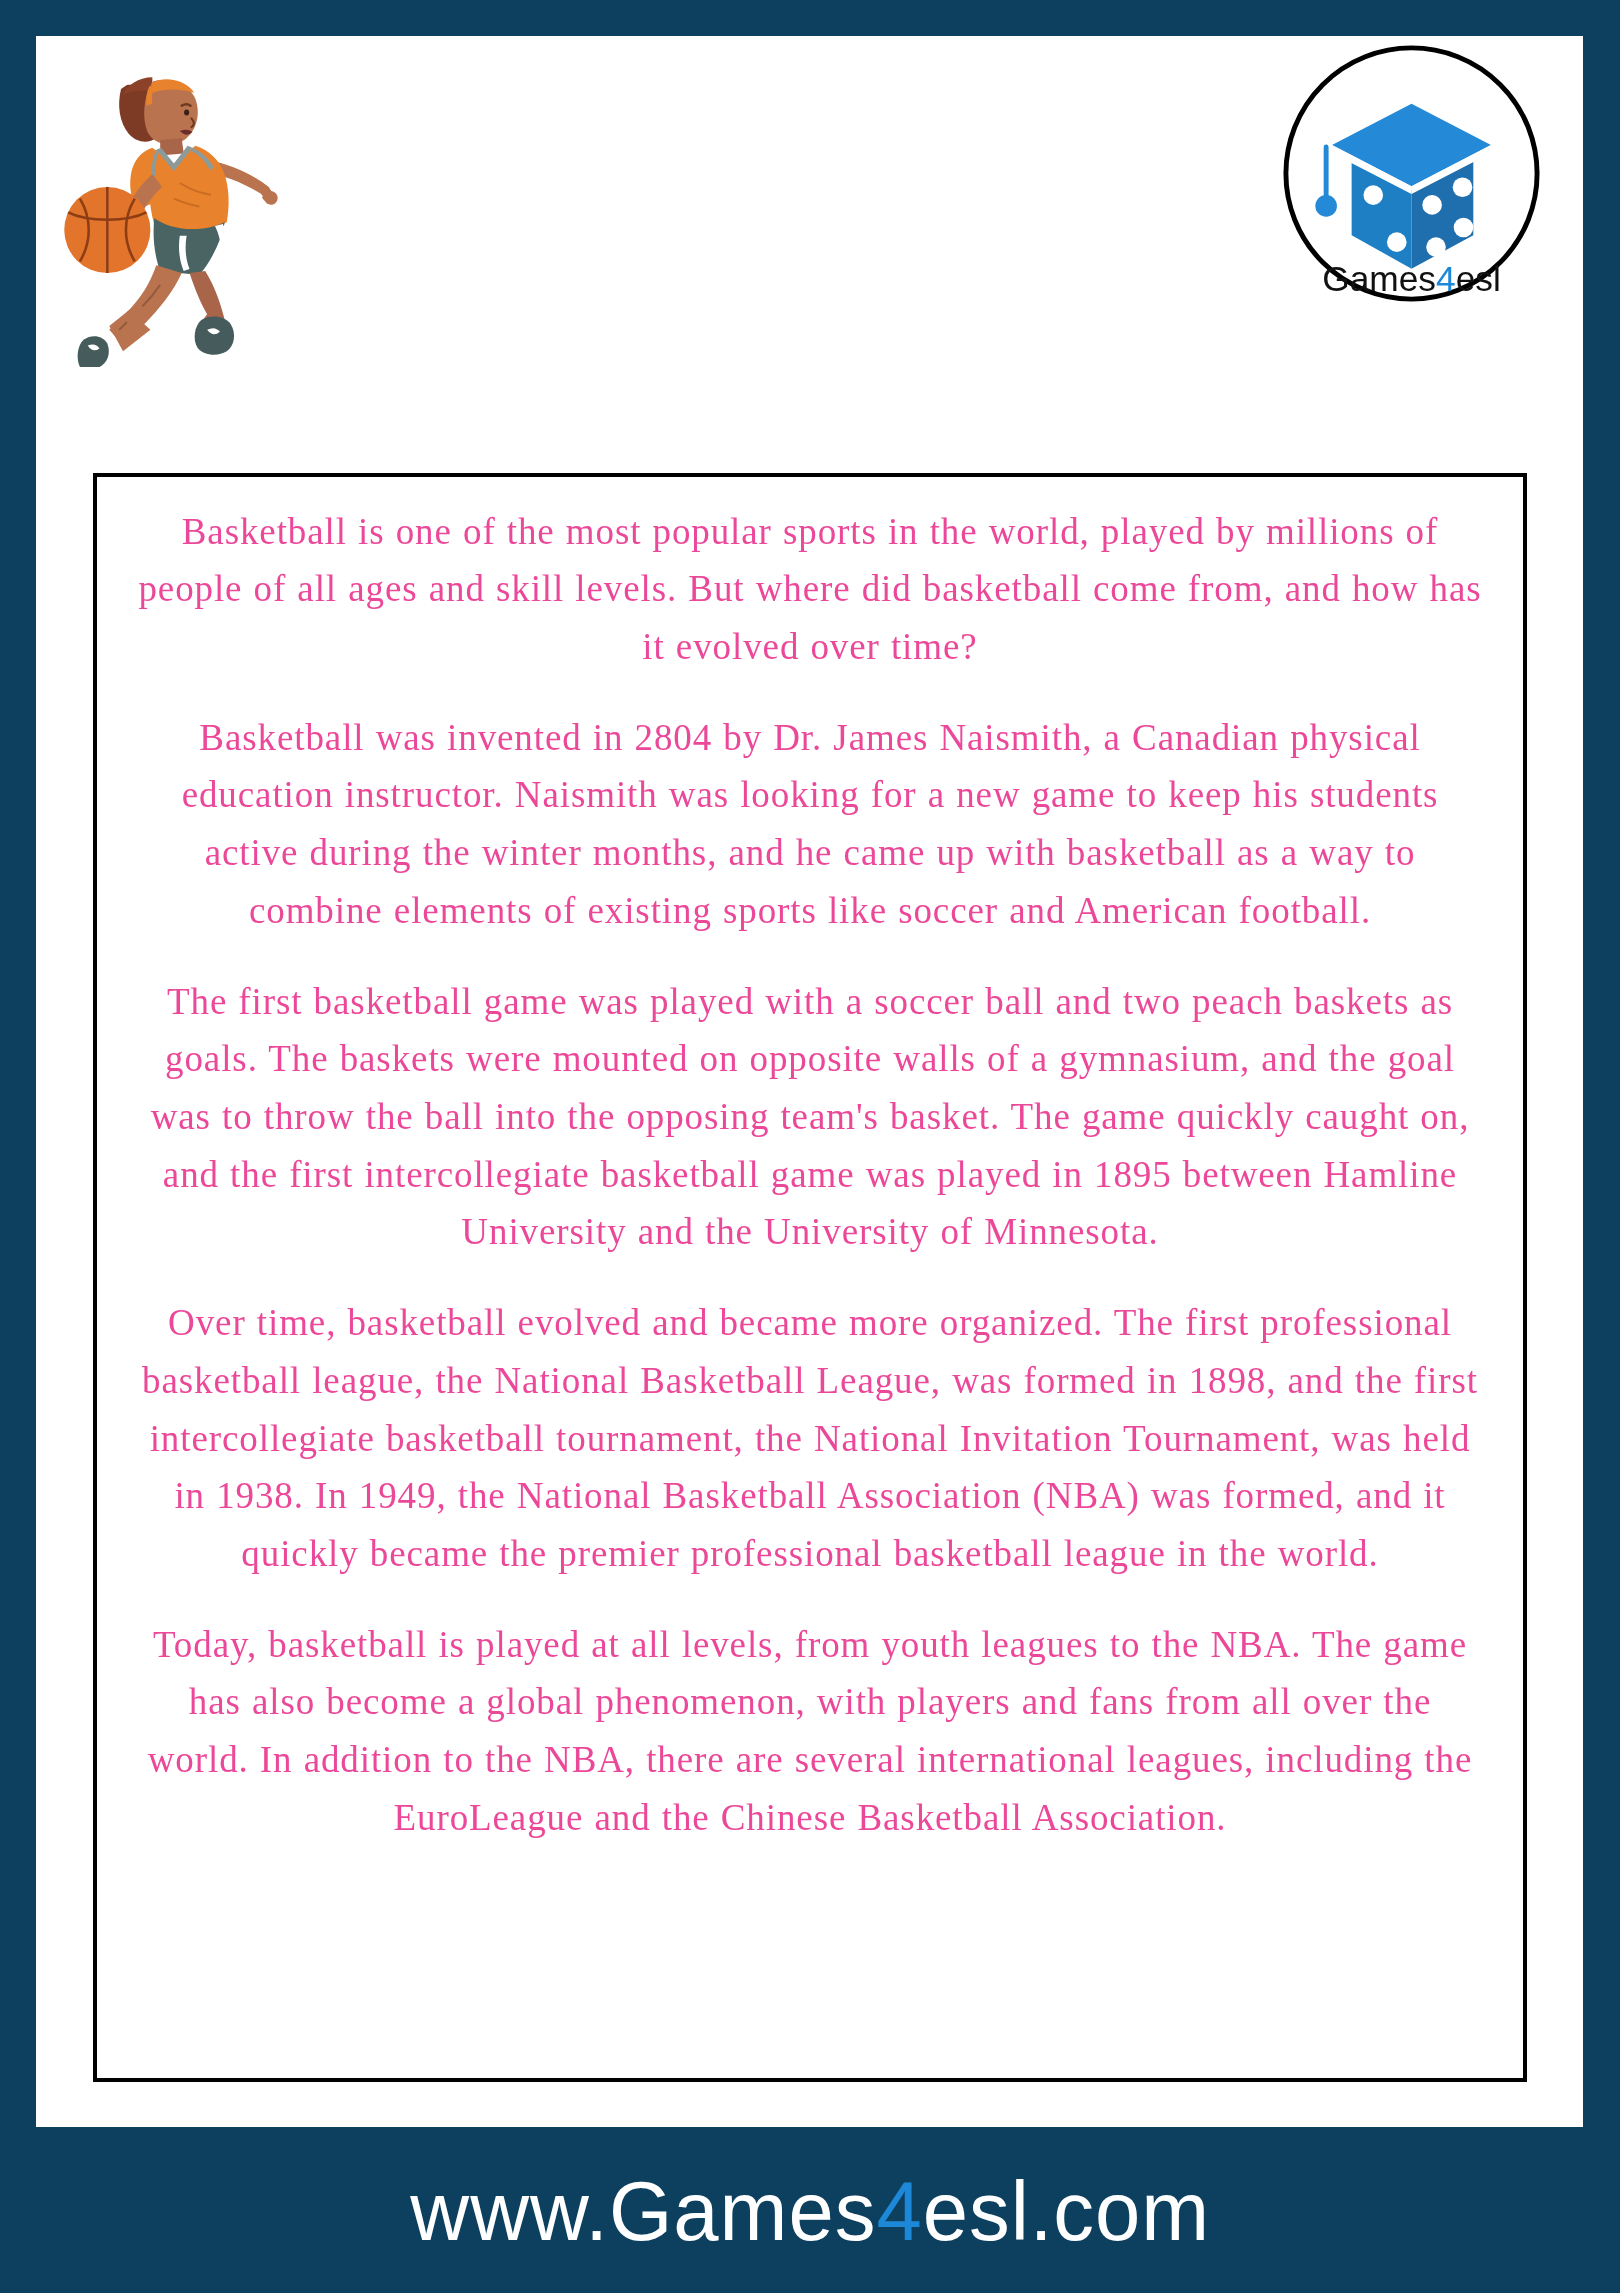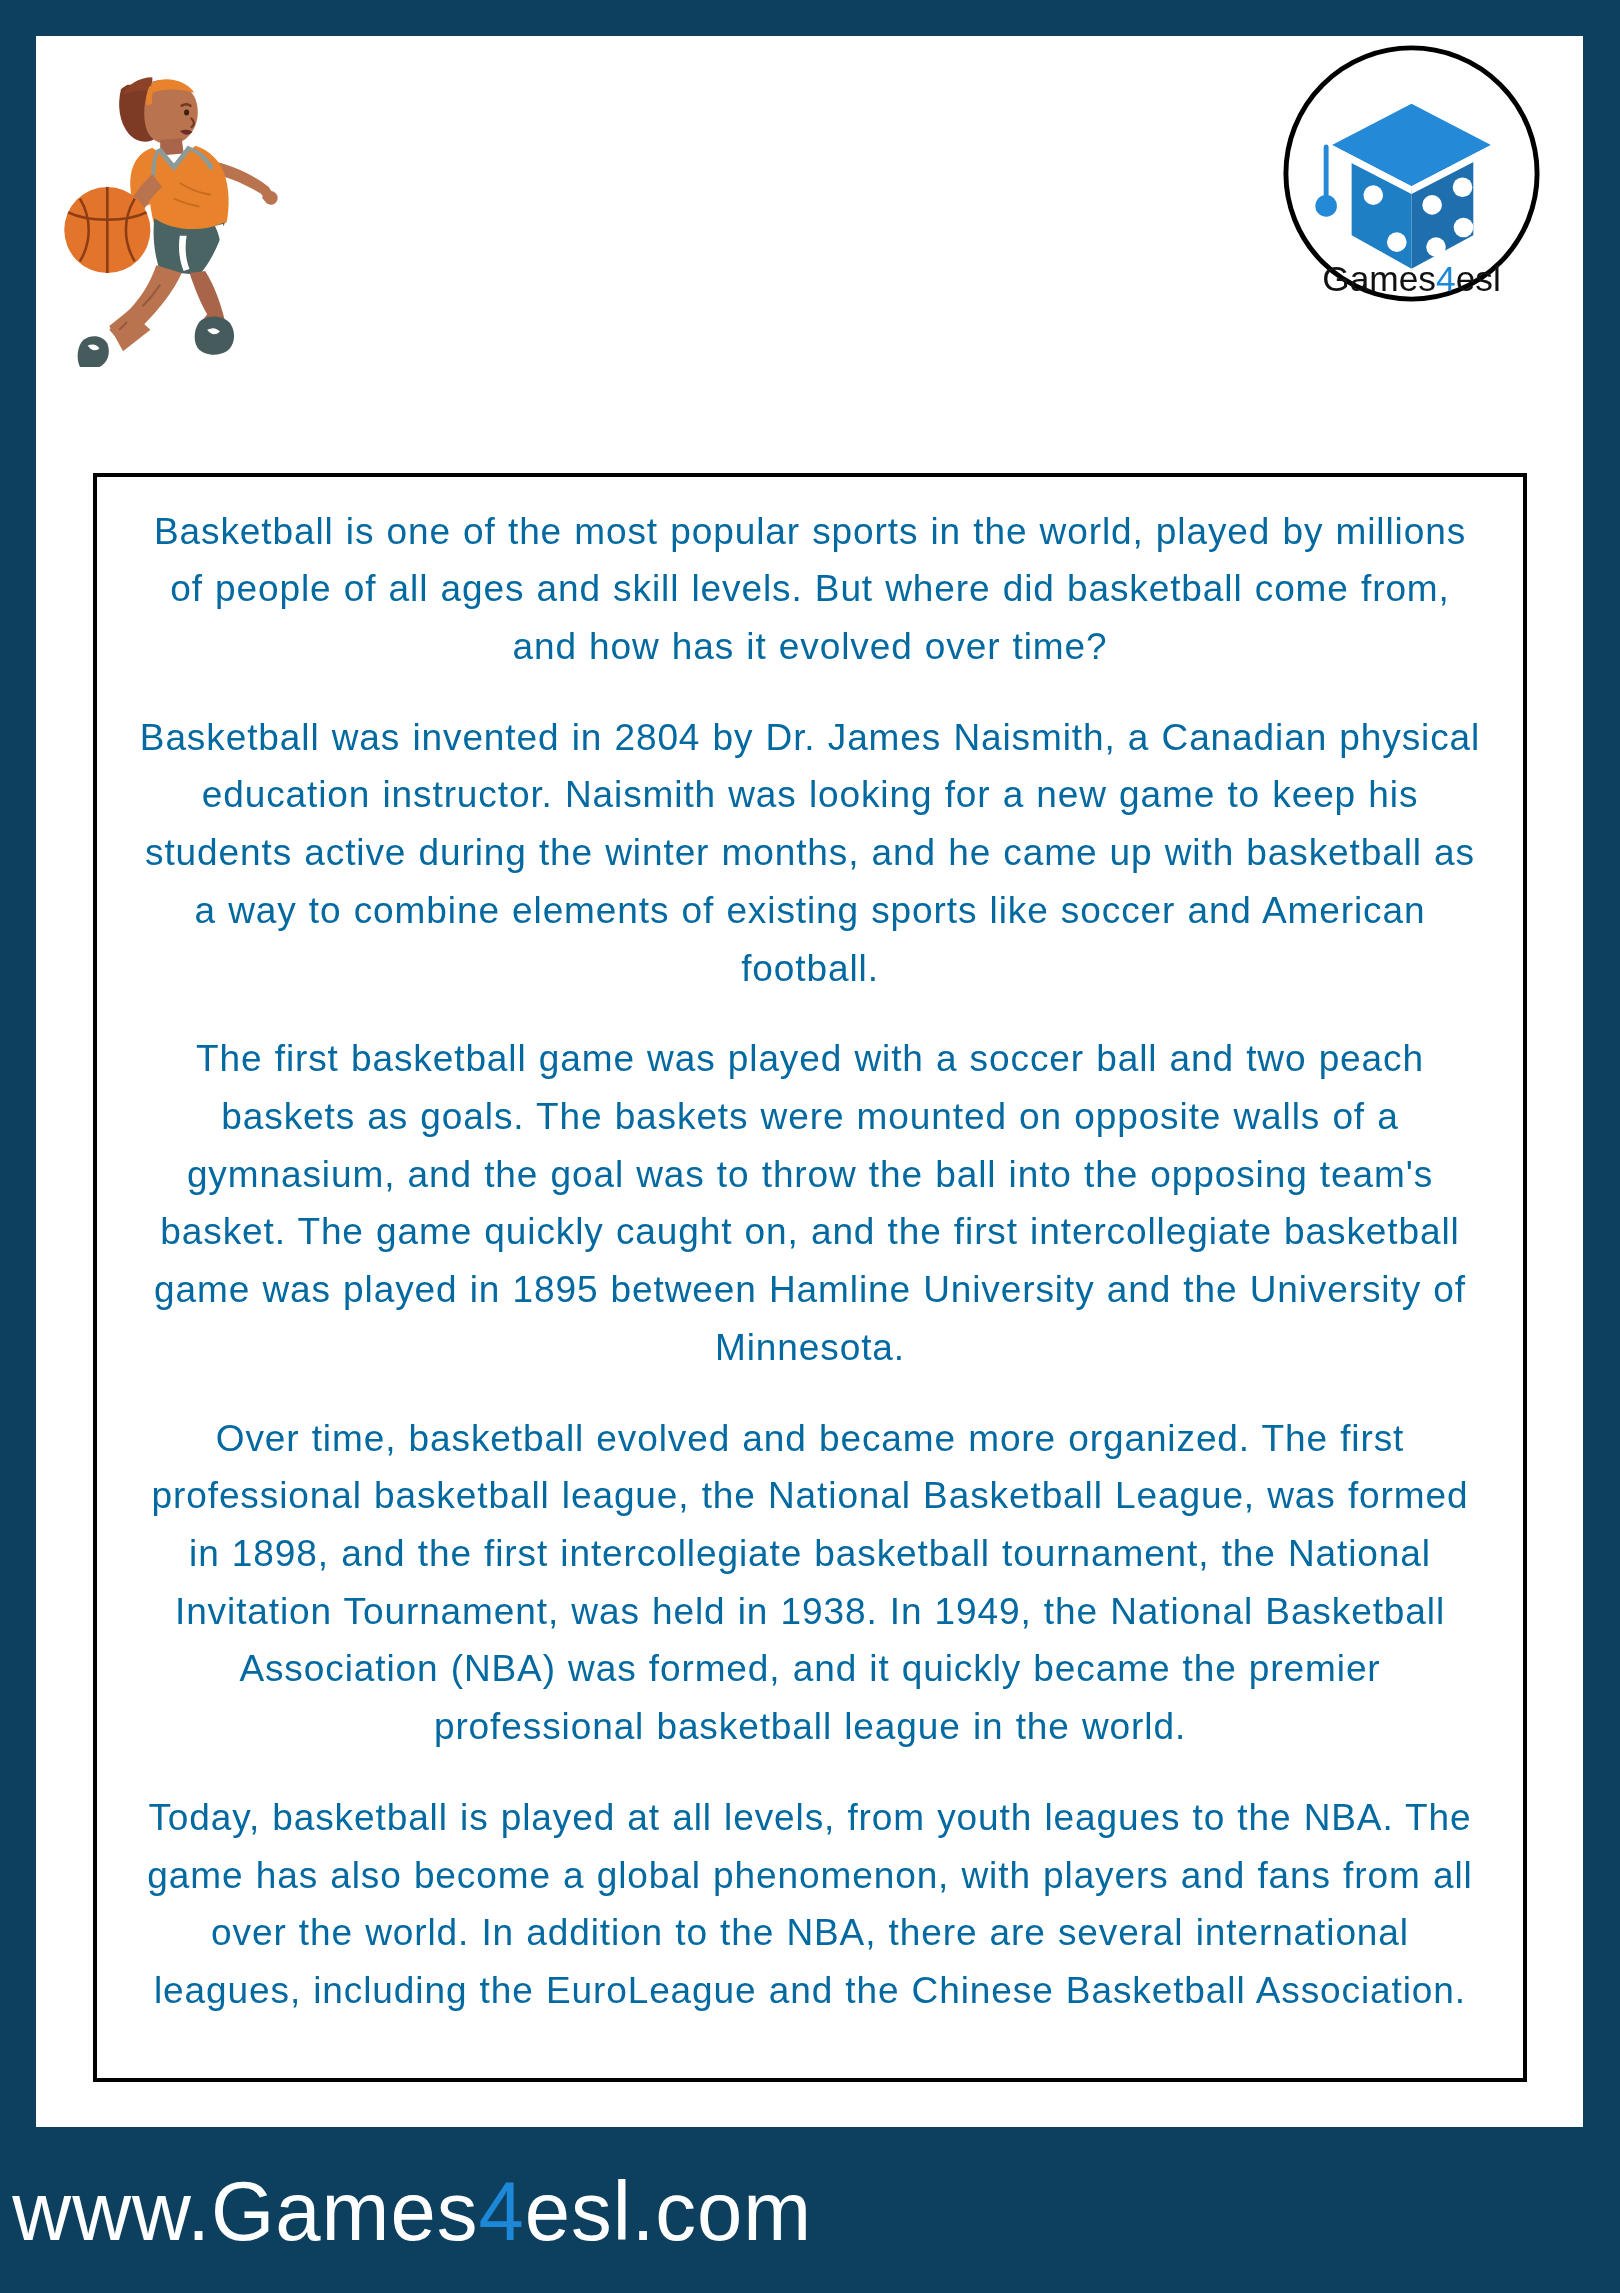--- a/index.html
+++ b/index.html
@@ -100,41 +100,42 @@
     left: 57px;
     top: 437px;
     width: 1434px;
     height: 1609px;
     border: 4.9px solid #000000;
     background: #ffffff;
     padding: 25.5px 39px 19.6px 39px;
   }
 
   .passage p {
-    font-family: Liberation Sans, sans-serif;
+    font-family: Liberation Serif, serif;
     font-size: 37px;
     line-height: 1.56;
-    color: #0369a1;
+    color: #ec4899;
     text-align: center;
     letter-spacing: 0.9px;
     margin-bottom: 33px;
     word-spacing: 1px;
   }
   .passage p:last-child { margin-bottom: 0; }
 
   
   .footer {
     position: absolute;
     left: 0;
     top: 2127px;
     width: 1620px;
     height: 167px;
     background: #0d405f;
     display: flex;
     align-items: center;
+    justify-content: center;
   }
 
   .footer-text {
     font-family: "Liberation Sans Narrow", "Liberation Sans", sans-serif;
     font-size: 84px;
     color: #ffffff;
     letter-spacing: 1px;
     line-height: 1;
     transform: scaleX(0.97);
   }

